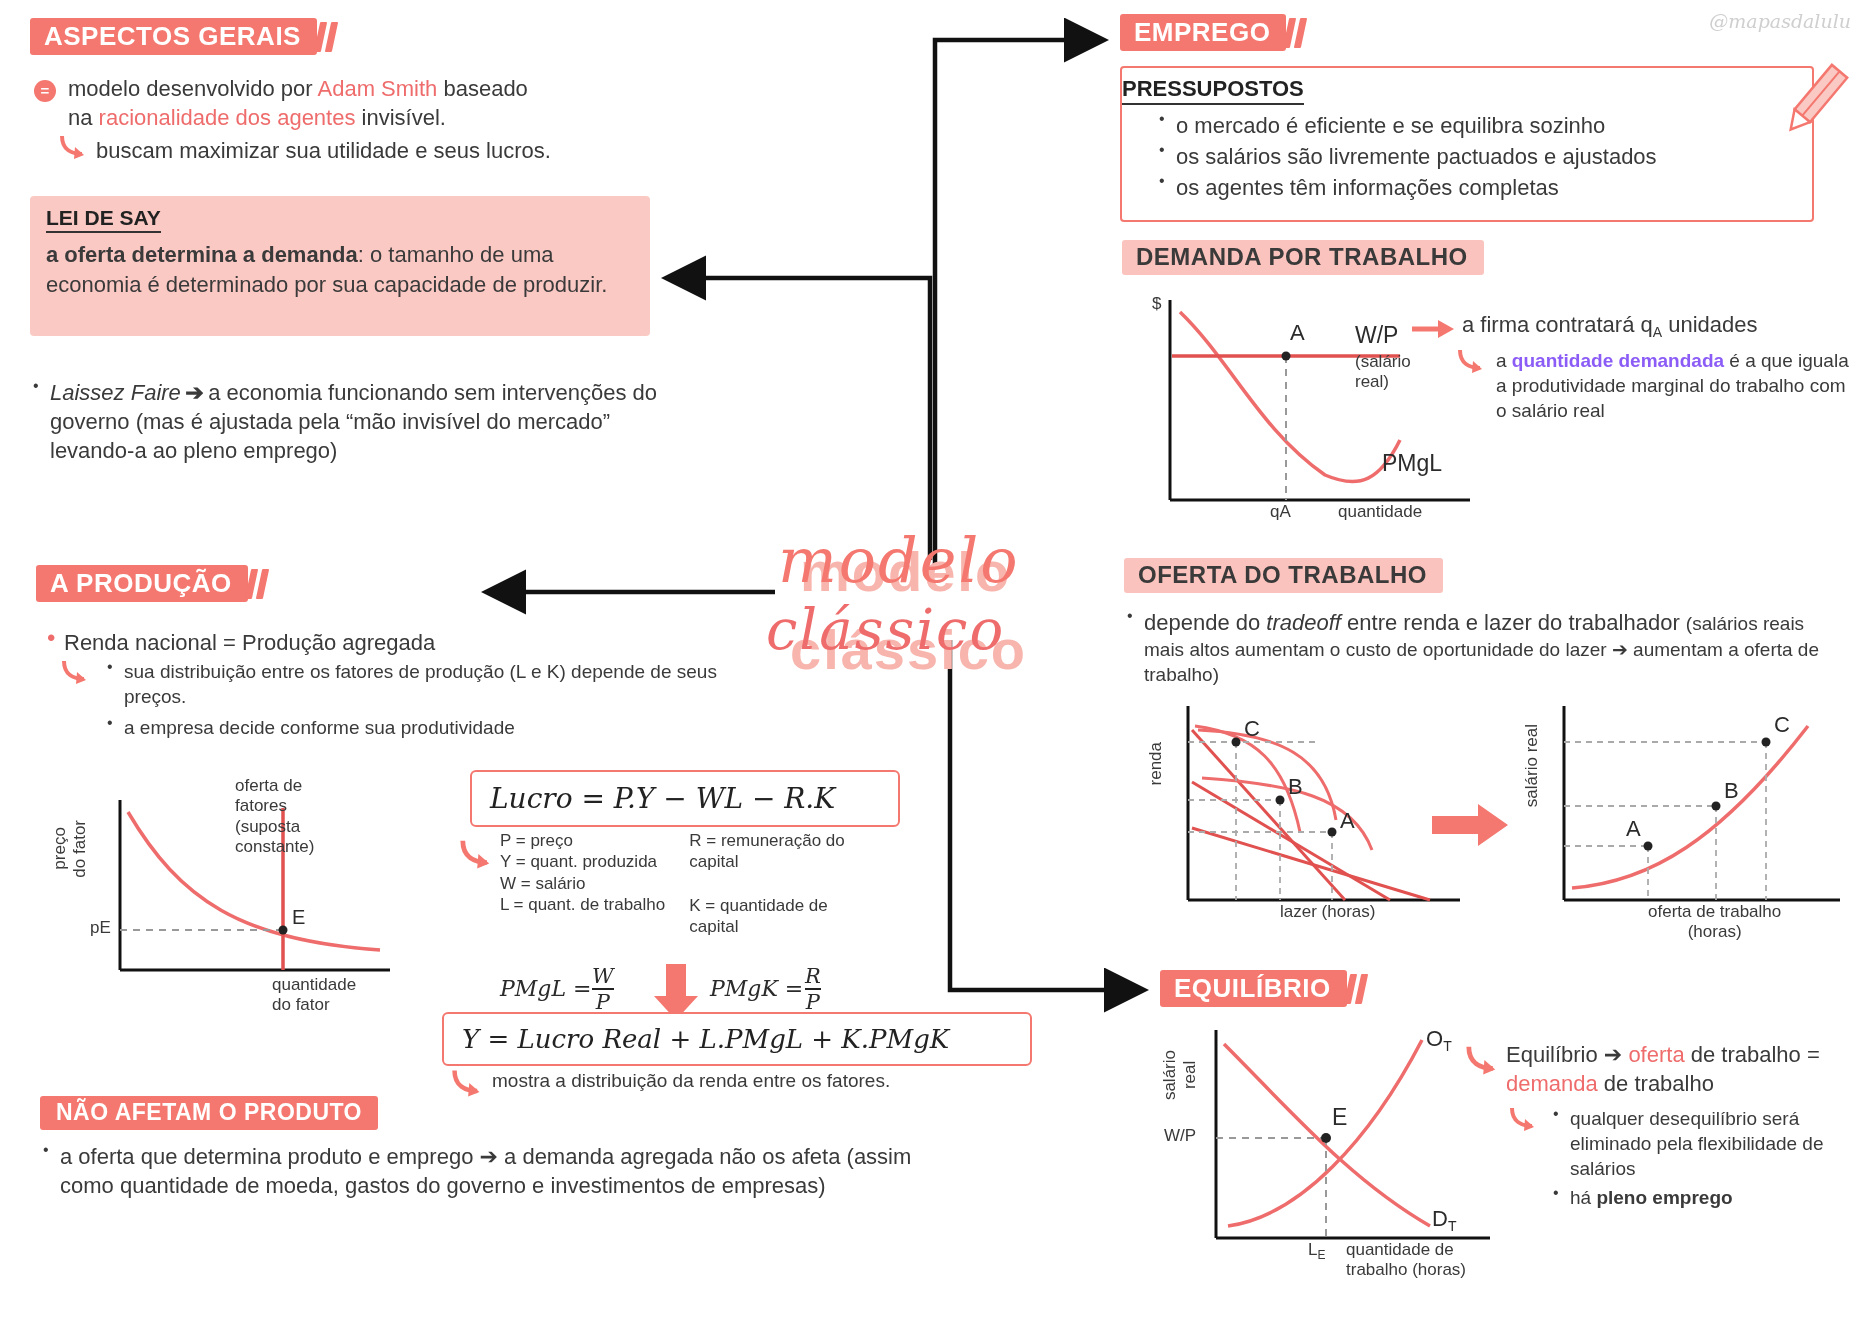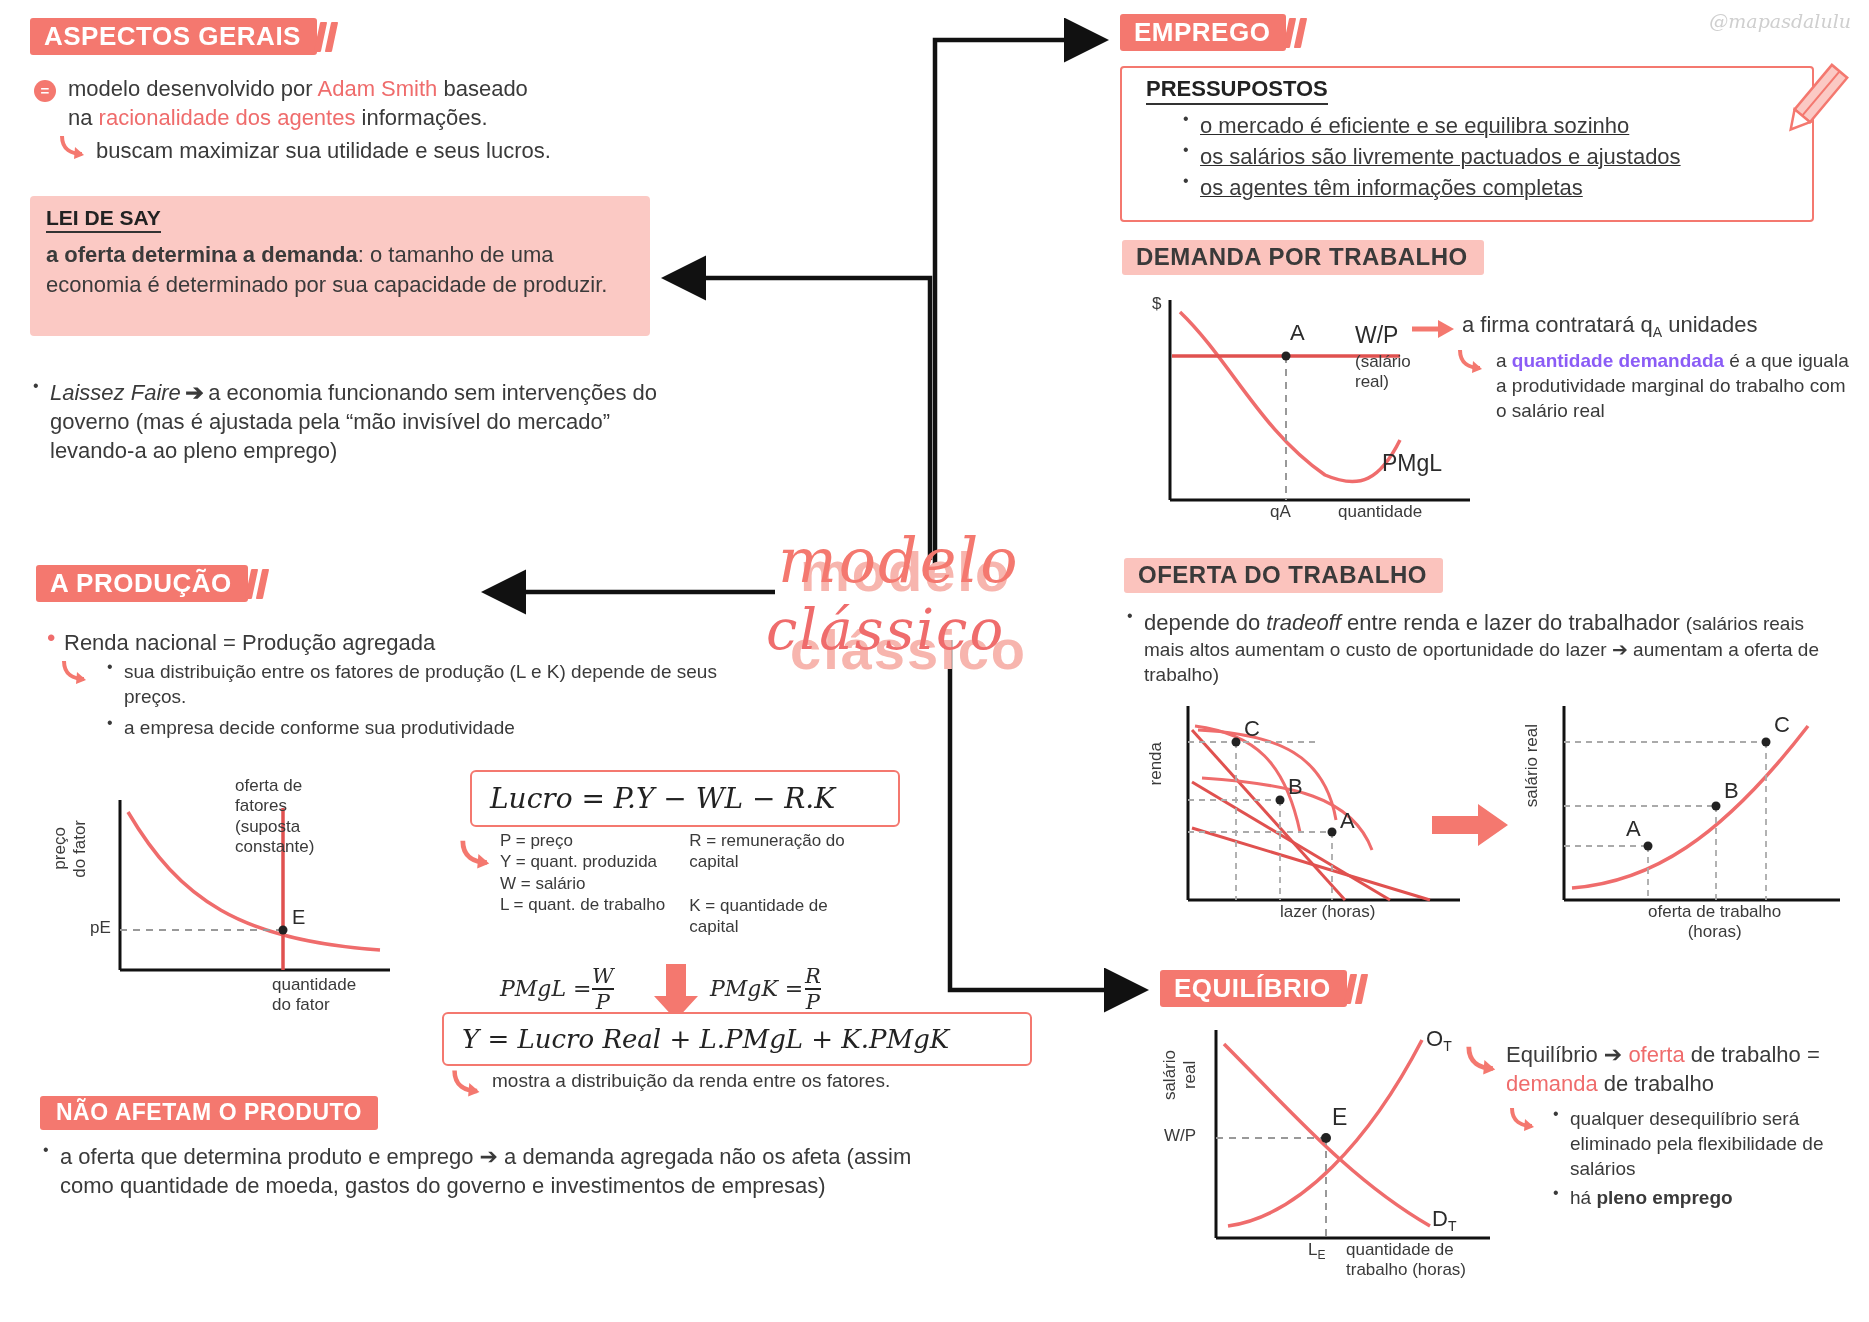--- a/index.html
+++ b/index.html
@@ -139,21 +139,21 @@
         </span>
     </div>
 
     <div class="abs" style="left:4px;top:56px;width:660px;">
       <div style="position:relative;padding-left:34px;">
         <span class="abs" style="left:0;top:6px;background:#f4786f;color:#fff;font-weight:bold;font-size:15px;border-radius:50%;width:22px;height:22px;line-height:22px;text-align:center;">=</span>
         <div class="txt">
           <span>modelo desenvolvido por </span><span class="pink">Adam Smith</span><span> baseado</span>
         </div>
         <div class="txt">
-          <span>na </span><span class="pink">racionalidade dos agentes</span><span> informações.</span>
+          <span>na </span><span class="pink">racionalidade dos agentes</span><span> invisível.</span>
         </div>
       </div>
 
       <div style="position:relative;padding-left:62px;margin-top:4px;">
         <svg class="abs curvarrow" style="left:24px;top:-2px;" viewBox="0 0 30 26">
           <path d="M4,2 C4,16 14,20 24,20" stroke="#f4786f" stroke-width="4" fill="none"></path>
           <path d="M17,13 L26,21 L16,25 z" fill="#f4786f"></path>
         </svg>
         <div class="txt grey">buscam maximizar sua utilidade e seus lucros.</div>
       </div>
@@ -306,21 +306,21 @@
     <div class="chip-wrap">
       <span class="chip">EMPREGO</span>
       <span class="bars">
           <i></i>
           <i></i>
         </span>
     </div>
   </div>
 
   <div class="abs box-outline" style="left:1120px;top:66px;width:690px;height:152px;">
-    <div style="padding:8px 24px;text-decoration:underline;">
+    <div style="padding:8px 0;">
       <div class="uhead" style="font-size:22px;">PRESSUPOSTOS</div>
       <ul class="plain" style="margin-top:6px;padding-left:34px;">
         <li><span class="txt">o mercado é eficiente e se equilibra sozinho</span></li>
         <li><span class="txt">os salários são livremente pactuados e ajustados</span></li>
         <li><span class="txt">os agentes têm informações completas</span></li>
       </ul>
     </div>
   </div>
 
   <svg class="abs" style="left:1770px;top:54px;width:90px;height:90px;" viewBox="0 0 90 90">

